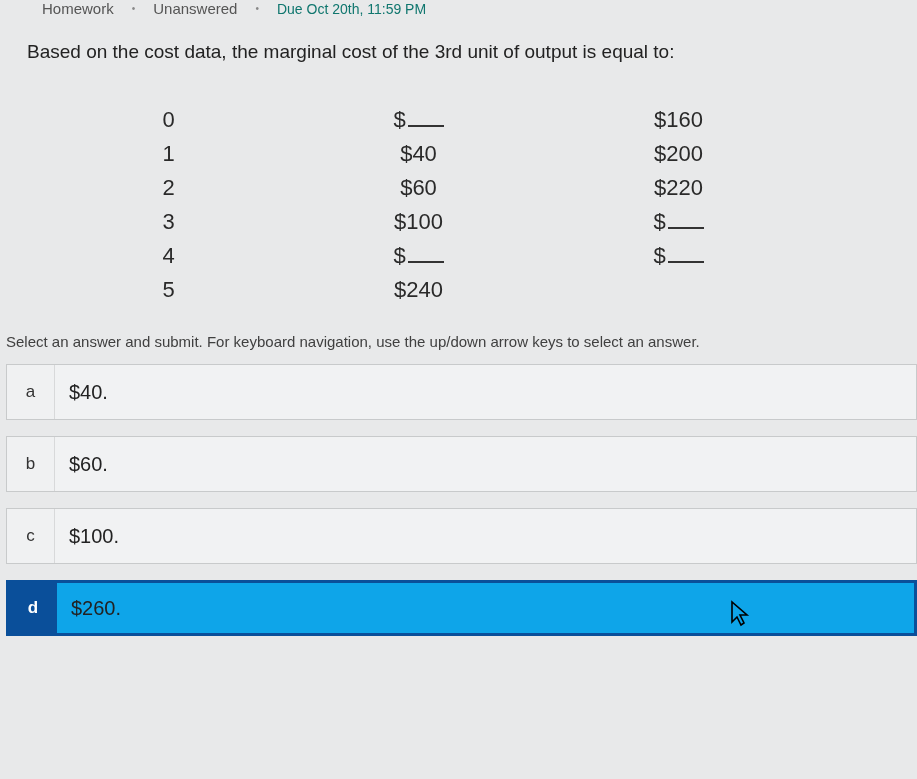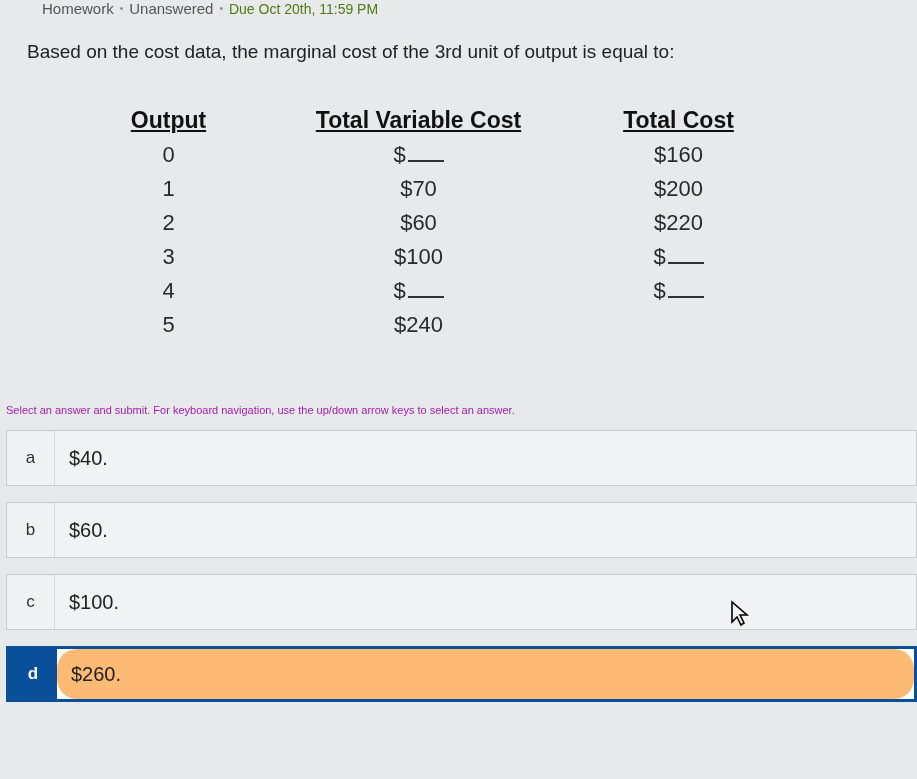--- a/index.html
+++ b/index.html
@@ -11,24 +11,24 @@
     overflow: hidden;
     position: relative;
     color: #2a2a2a;
   }
   .meta-row {
     padding: 0 0 6px 42px;
     font-size: 15px;
     color: #555;
     display: flex;
     align-items: center;
-    gap: 6px;
+    gap: 18px;
   }
   .meta-row .sep { color: #888; font-size: 10px; }
-  .due { color: #4d7c0f; font-size:14px;}
+  .due { color: #0f766e; font-size:14px;}
   .question {
     padding: 18px 0 0 4px;
     font-size: 19px;
     color: #222;
     font-weight: 400;
     margin-left: 23px;
   }
   .data-table {
     margin: 40px auto 0 auto;
     width: 780px;
@@ -50,24 +50,24 @@
   }
   .blank-line {
     display: inline-block;
     border-bottom: 2px solid #333;
     width: 36px;
     height: 14px;
     vertical-align: baseline;
     margin-left: 2px;
   }
   .instruction {
-    margin-top: 62px;
+    margin-top: 26px;
     padding: 0 0 14px 6px;
-    font-size: 11px;
-    color: #a21caf;
+    font-size: 15px;
+    color: #404040;
   }
   .options {
     padding: 0 0 0 6px;
   }
   .option {
     border: 1px solid #c8cacb;
     background: #f1f2f3;
     margin-bottom: 16px;
     display: flex;
     align-items: stretch;
@@ -96,22 +96,21 @@
     border: 3px solid #0a4f9a;
     background: #fff;
   }
   .option.selected .key {
     background: #0a4f9a;
     color: #fff;
     font-weight: 700;
     border-right: none;
   }
   .option.selected .val {
-    background: #fdba74;
-    border-radius: 20px;
+    background: #0ea5e9;
   }
   .cursor {
     position: absolute;
     left: 730px;
     top: 600px;
     font-size: 26px;
     color: #000;
     pointer-events: none;
   }
 </style>
@@ -122,34 +121,29 @@
   <span>Homework</span>
   <span class="sep">•</span>
   <span>Unanswered</span>
   <span class="sep">•</span>
   <span class="due">Due Oct 20th, 11:59 PM</span>
 </div>
 
 <div class="question">Based on the cost data, the marginal cost of the 3rd unit of output is equal to:</div>
 
 <div class="data-table">
-  <div class="tr">
-    <div class="th c1">Output</div>
-    <div class="th c2">Total Variable Cost</div>
-    <div class="th c3">Total Cost</div>
-  </div>
   <div id="table-body">
       <div class="tr">
         <div class="td c1">0</div>
         <div class="td c2"><span>$<span class="blank-line"></span></span></div>
         <div class="td c3"><span>$160</span></div>
       </div>
       <div class="tr">
         <div class="td c1">1</div>
-        <div class="td c2"><span>$70</span></div>
+        <div class="td c2"><span>$40</span></div>
         <div class="td c3"><span>$200</span></div>
       </div>
       <div class="tr">
         <div class="td c1">2</div>
         <div class="td c2"><span>$60</span></div>
         <div class="td c3"><span>$220</span></div>
       </div>
       <div class="tr">
         <div class="td c1">3</div>
         <div class="td c2"><span>$100</span></div>

